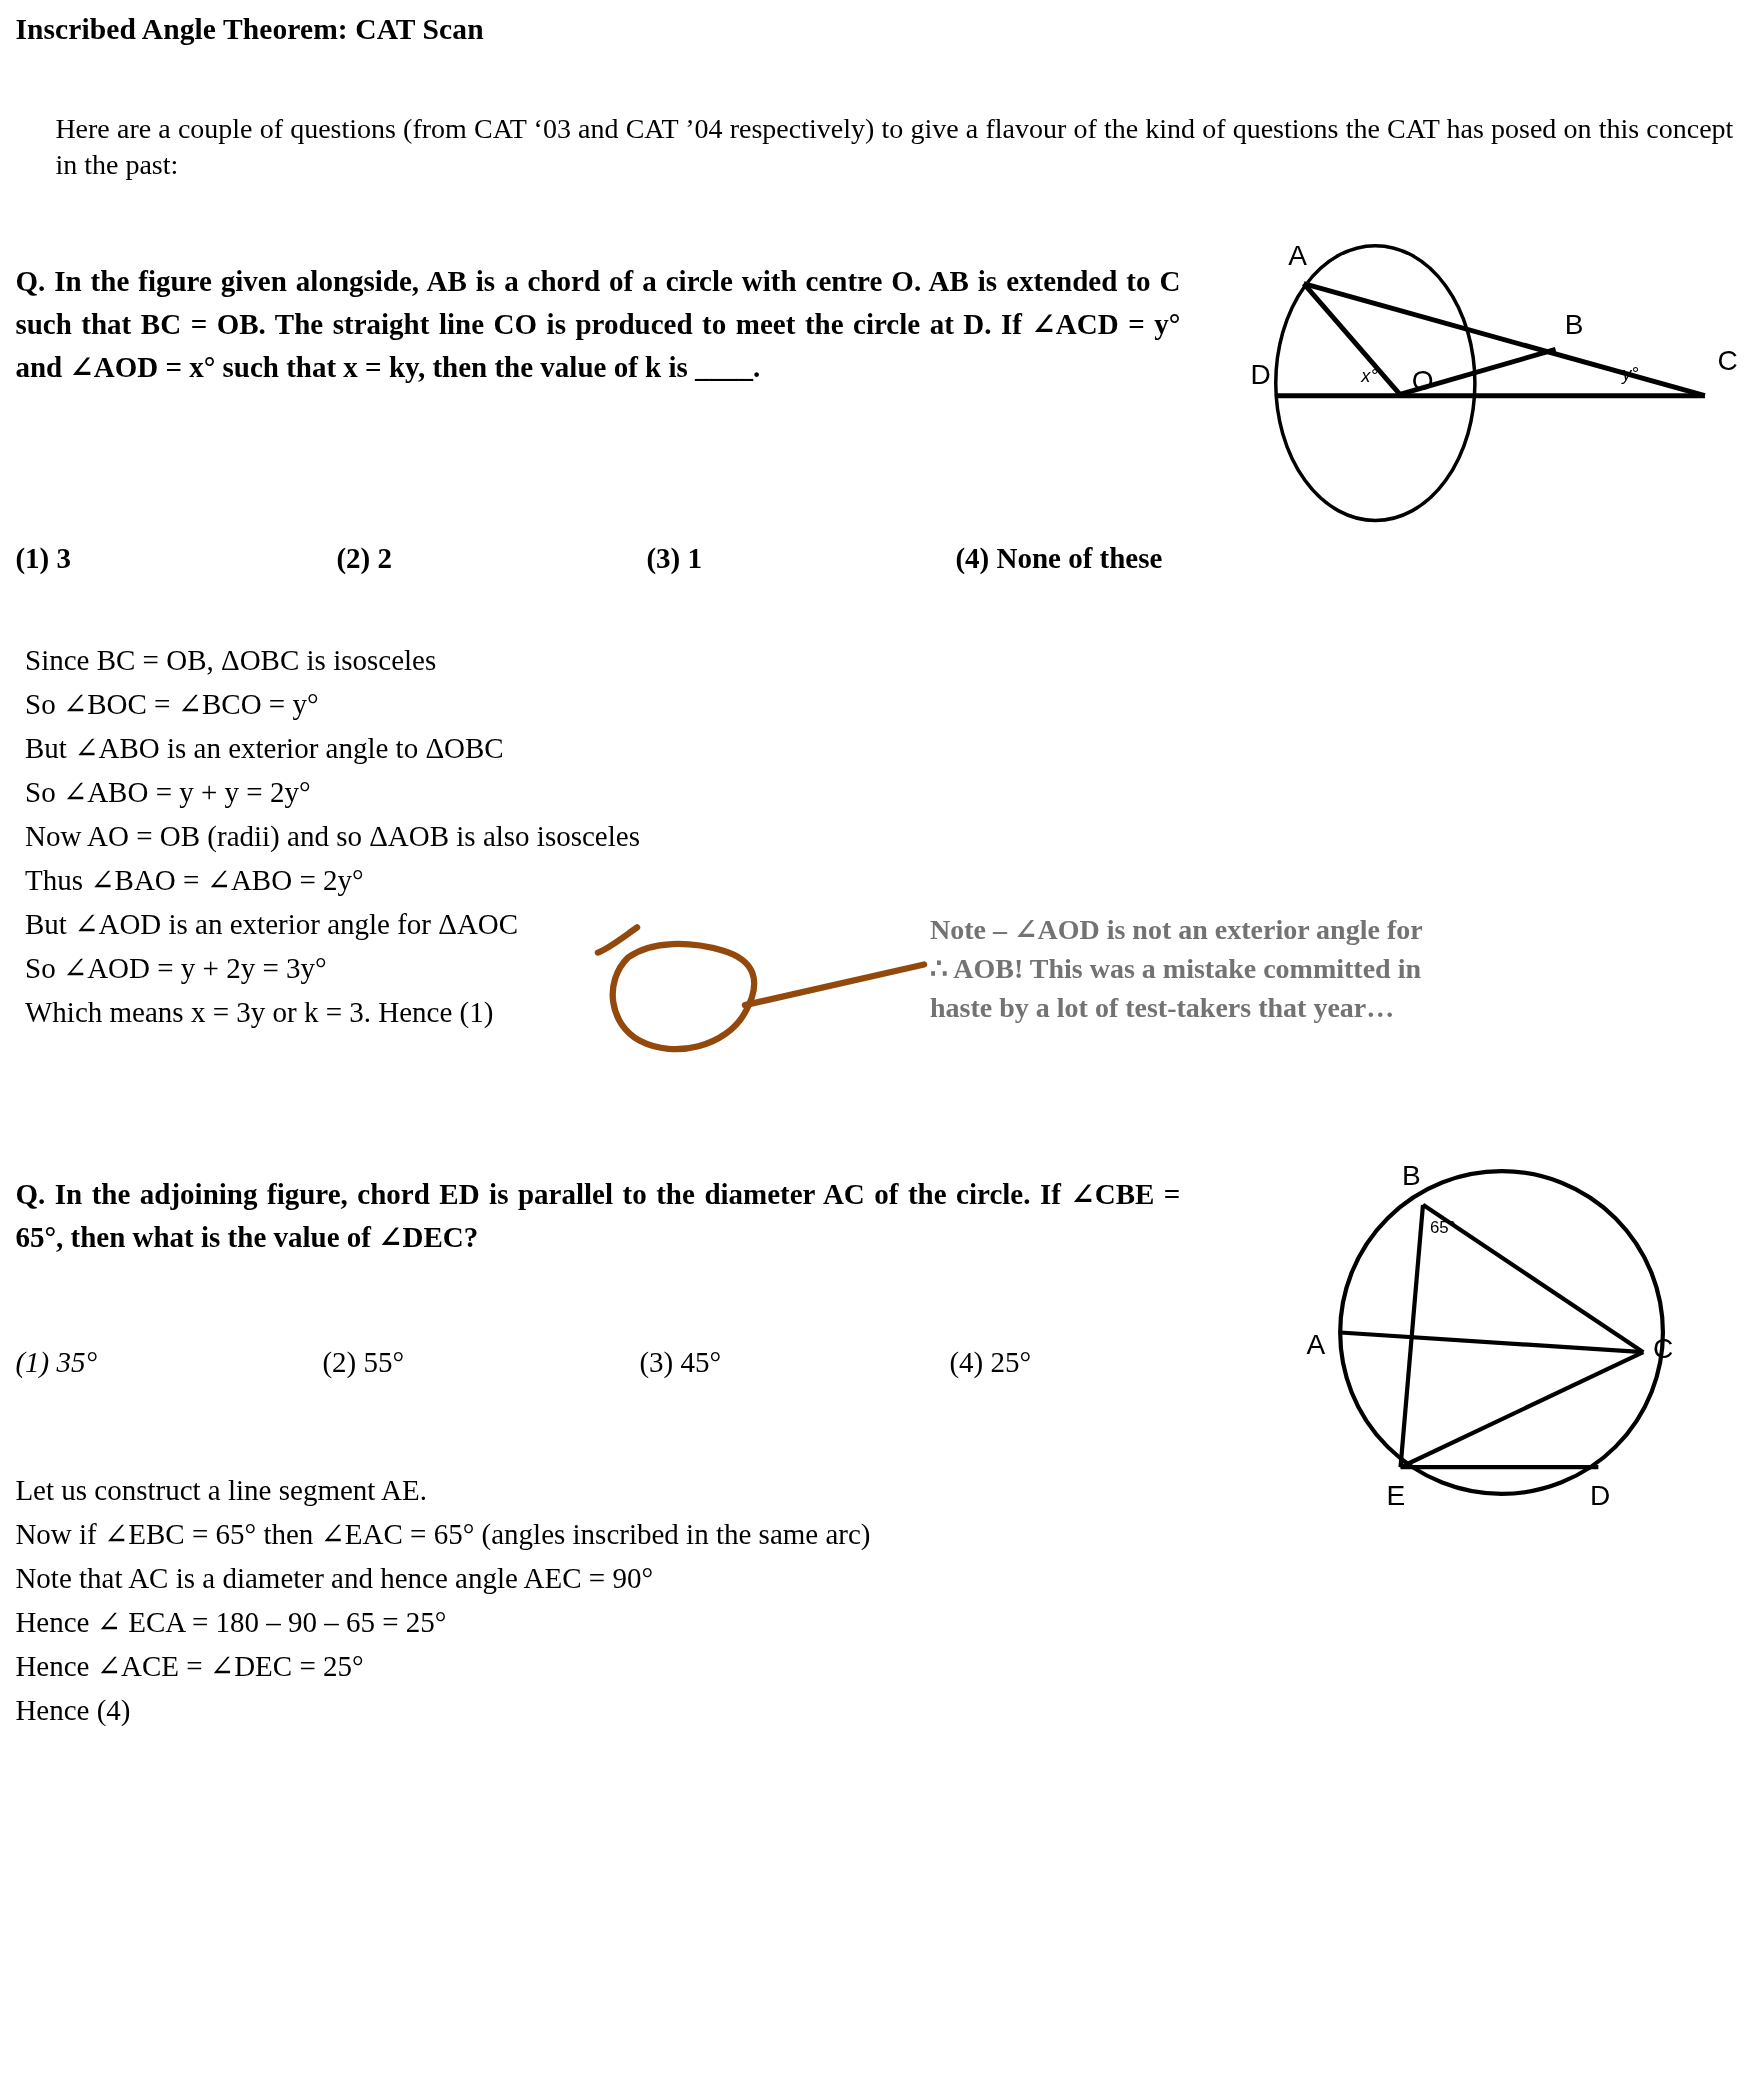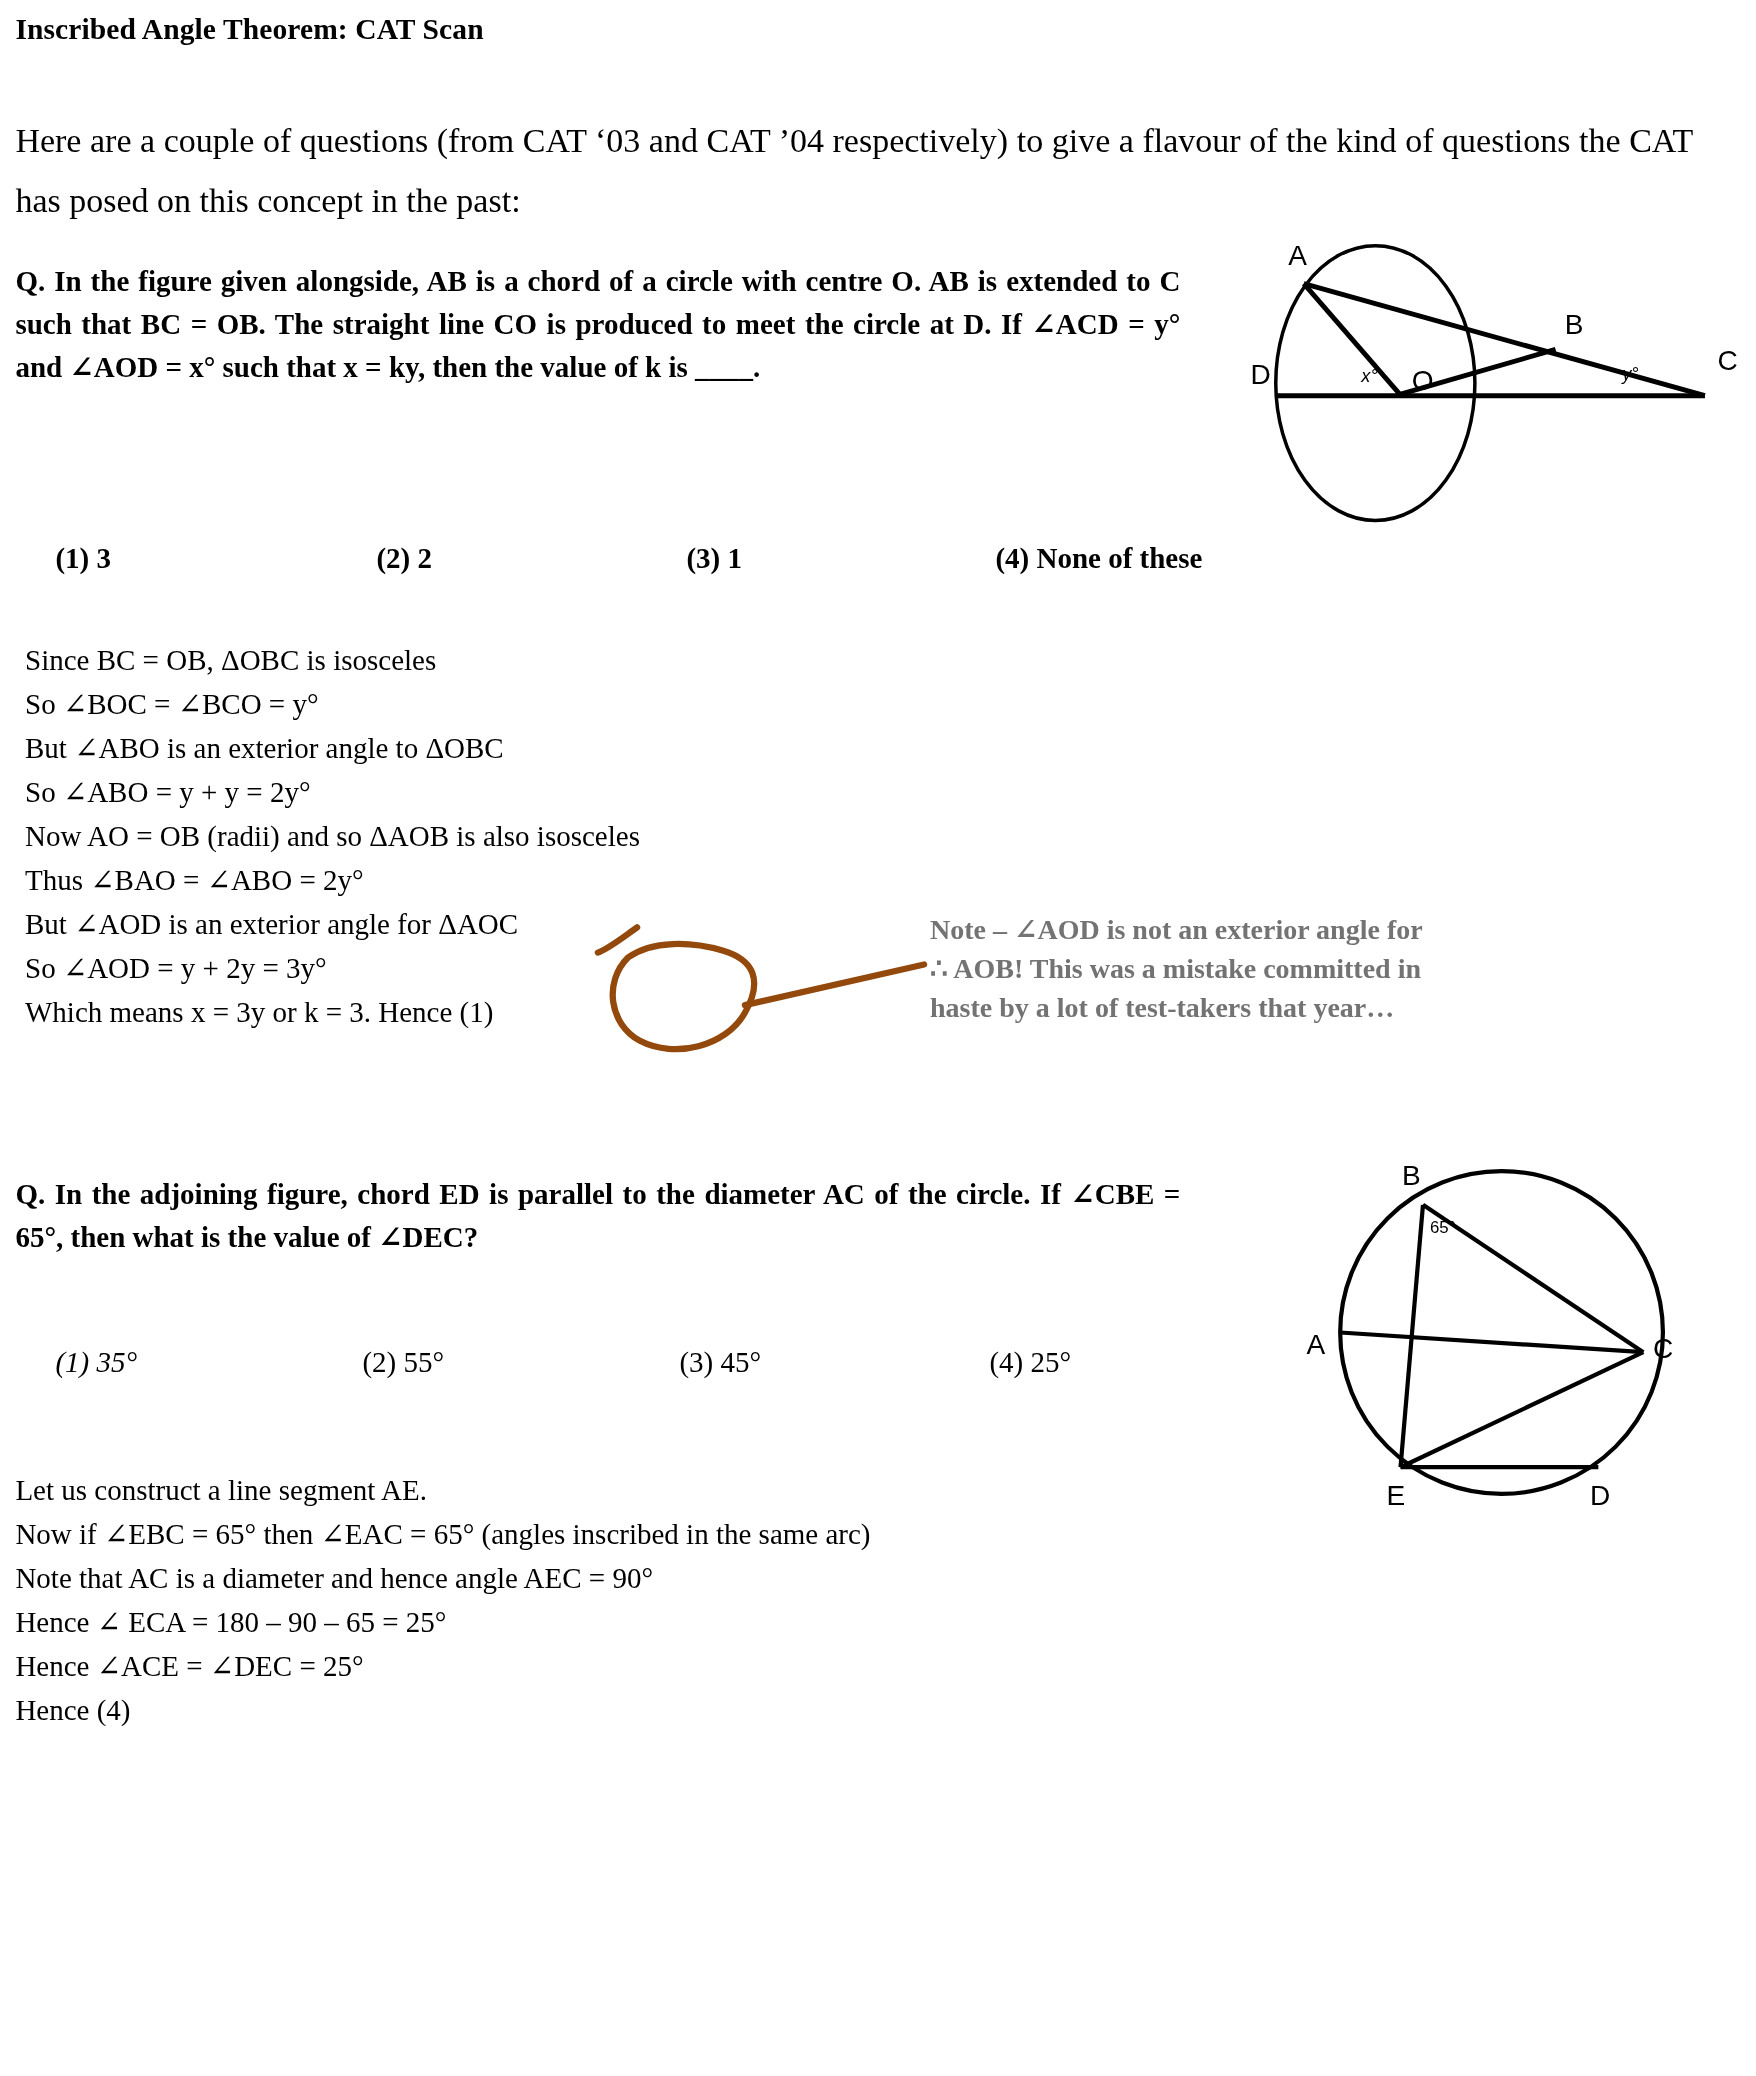--- a/index.html
+++ b/index.html
@@ -24,22 +24,23 @@
   }
 
   
   .blk { position: absolute; }
   .t-title {
     font-size: 29.5px;
     font-weight: bold;
     letter-spacing: 0.1px;
   }
   .t-body {
-    font-size: 34px;
-    line-height: 60px;
+    font-size: 28px;
+    line-height: 36px;
+    margin-left: 40px;
   }
   .t-body-just { text-align: justify; text-align-last: left; }
   .t-q {
     font-size: 29px;
     line-height: 43px;
     font-weight: bold;
     text-align: justify;
     text-align-last: left;
   }
   .t-sol {
@@ -47,21 +48,20 @@
     line-height: 44px;
   }
   .t-sol div { white-space: nowrap; }
   b, .bold { font-weight: normal; }
 
   
   .opts {
     position: absolute;
     display: flex;
     font-size: 29px;
-    margin-left: 40px;
   }
   .opts.bold { font-weight: bold; }
   .opt { display: inline-block; }
 
   
   .note {
     position: absolute;
     font-size: 28px;
     line-height: 39px;
     font-weight: bold;

